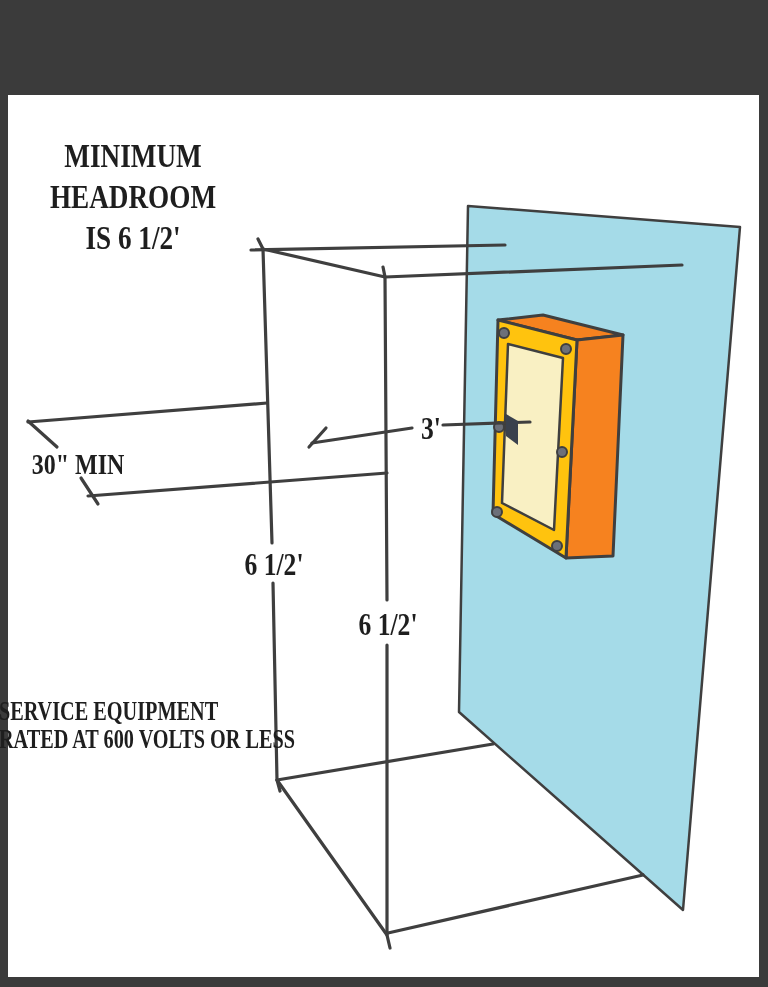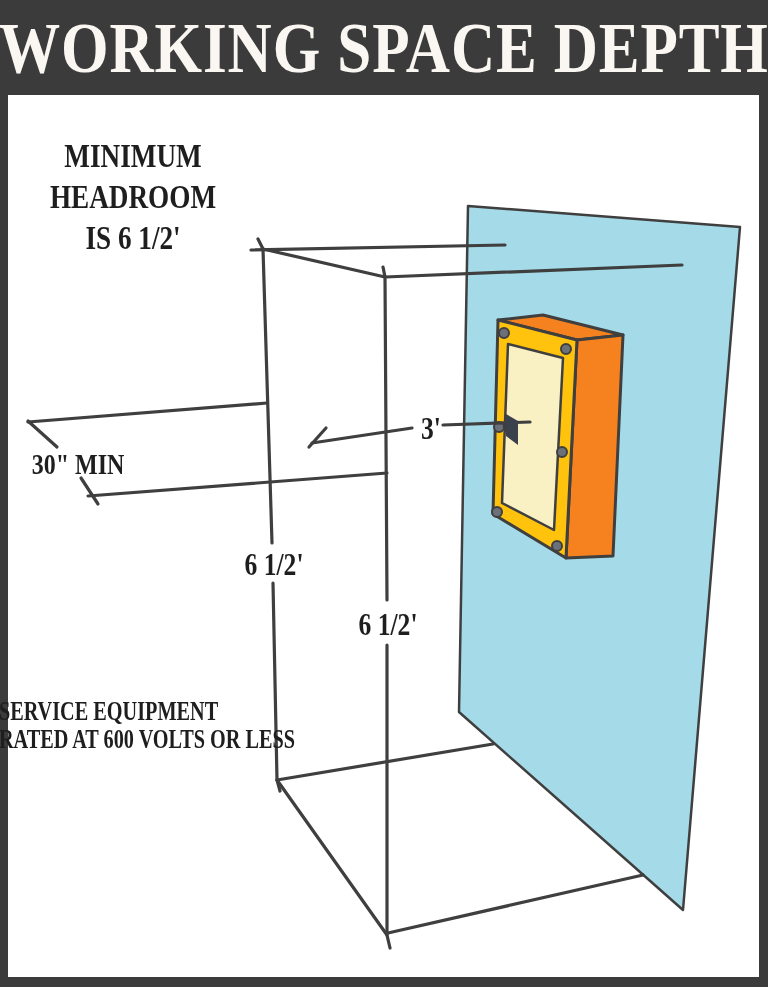--- a/index.html
+++ b/index.html
@@ -28,23 +28,20 @@
   .equipment{left:147px;top:697px;font-size:27px;transform:translateX(-50%) scaleX(0.75);}
   .equipment div{line-height:28px;}
 </style>
 </head>
 <body>
 
 <div class="canvas">
 
   <div class="content"></div>
 
-  <div class="titlebar">
-    <div class="title">WORKING SPACE DEPTH</div>
-  </div>
 
   <svg class="diagram" viewBox="0 0 768 987">
 
     <polygon points="468,206 740,227 683,910 459,712" style="fill:var(--wall);stroke:var(--line);stroke-width:2.5;stroke-linejoin:round"></polygon>
 
     <g style="stroke:var(--line);stroke-width:3.2;fill:none;stroke-linecap:round">
       <path d="M258,239 L263,249 L272,543"></path>
       <path d="M273,583 L277,780 L280,791"></path>
       <path d="M383,267 L385,277 L387,600"></path>
       <path d="M387,645 L387,935 L390,948"></path>

